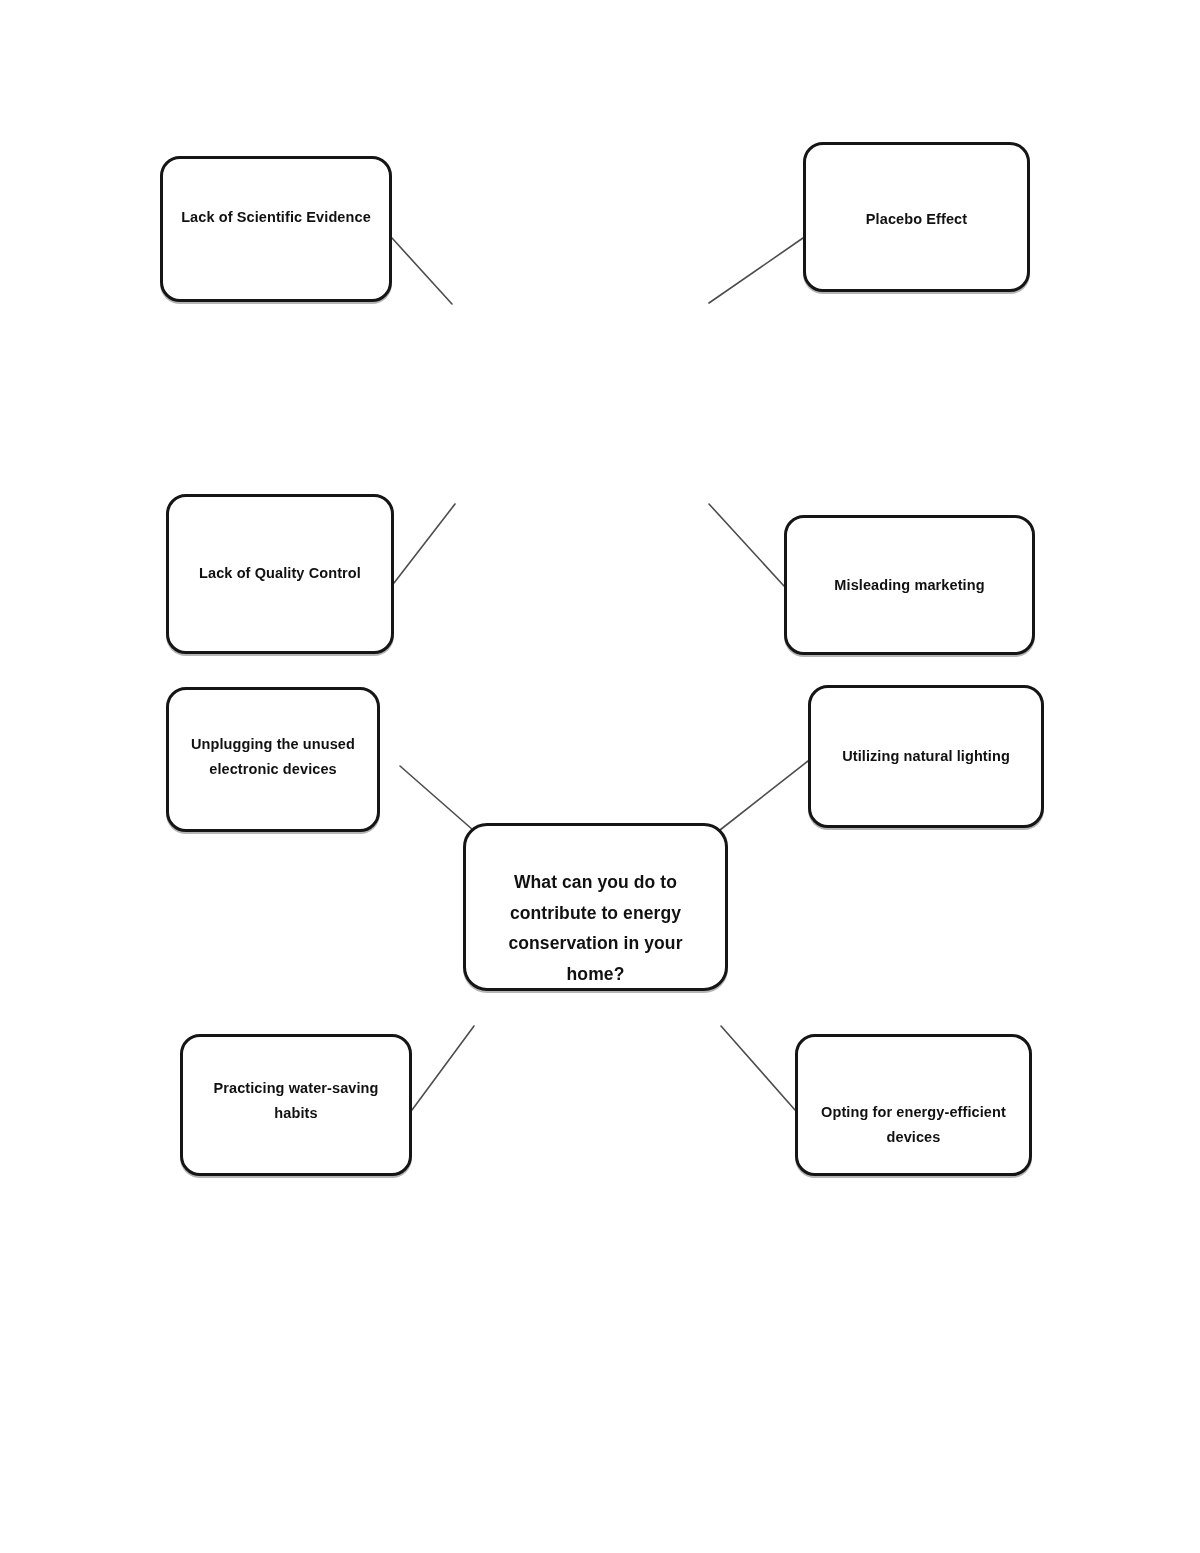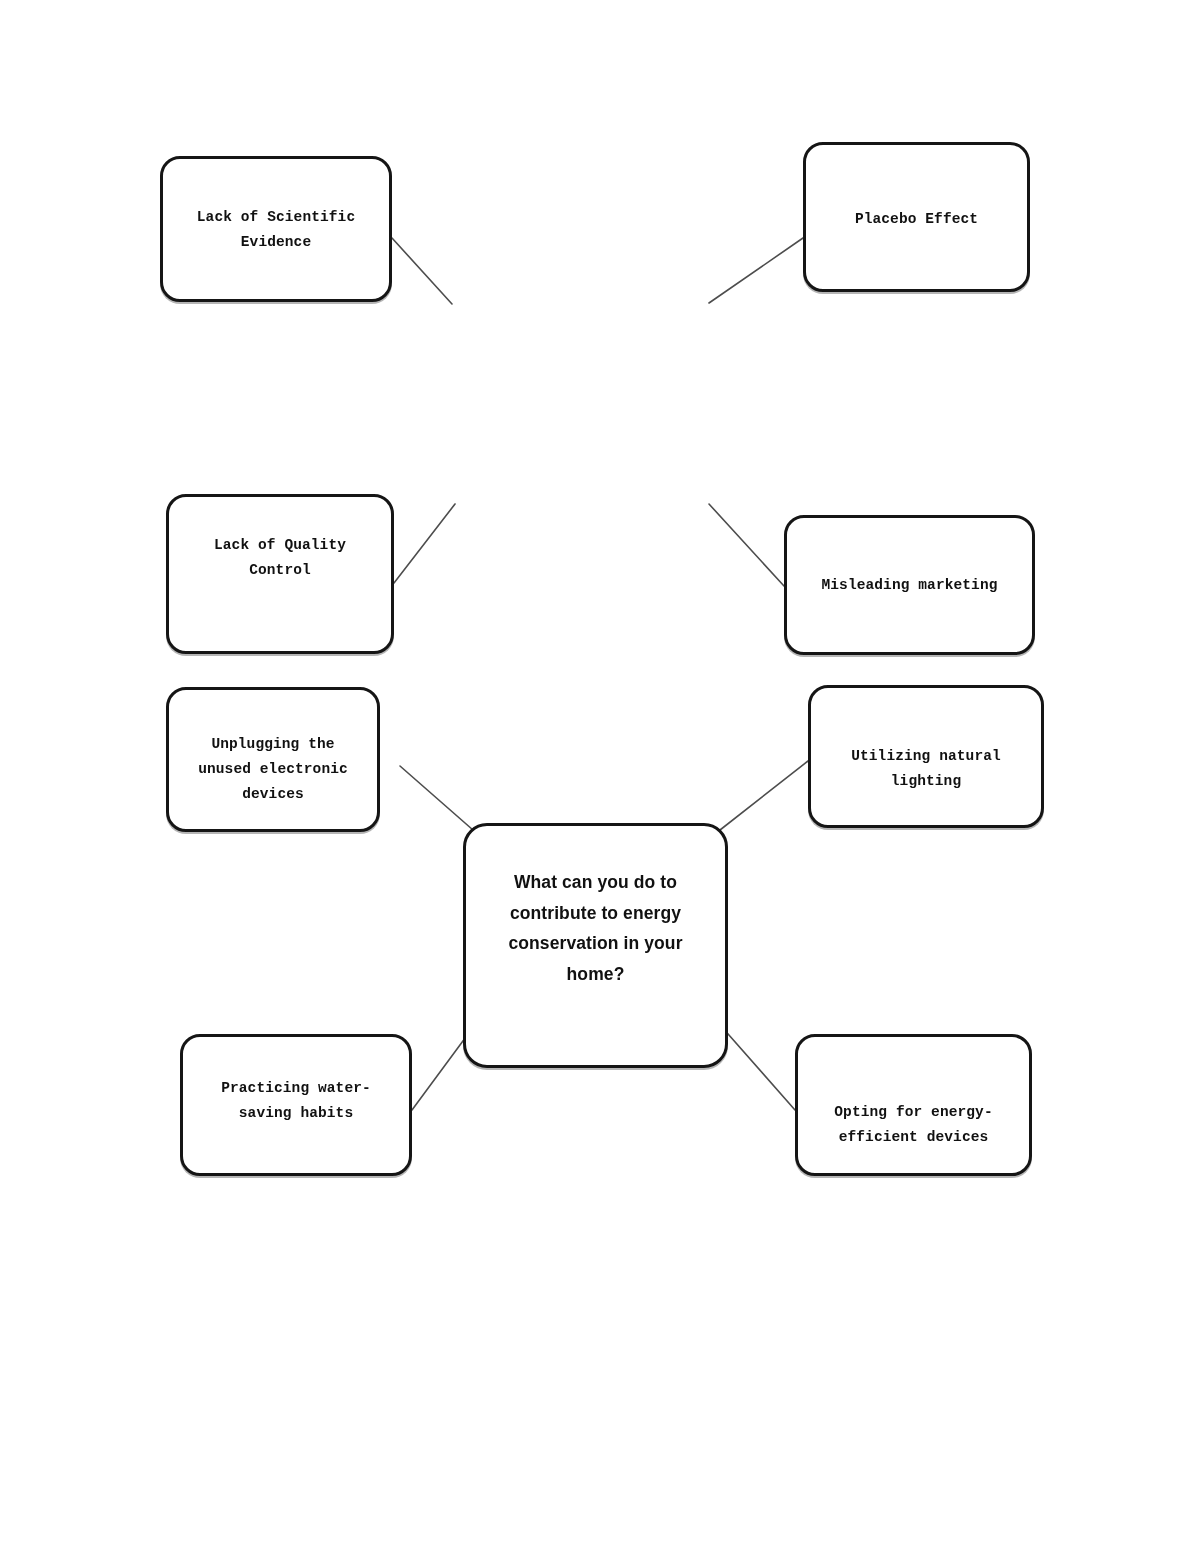--- a/index.html
+++ b/index.html
@@ -47,21 +47,20 @@
     letter-spacing: 0.1px;
   }
   
   .node.leaf {
     align-items: flex-start;
   }
   .node.leaf .node-label {
     font-size: 14.5px;
     line-height: 25px;
     padding: 0 12px;
-    font-family: Liberation Mono, monospace;
   }
   
   .node.central {
     align-items: flex-start;
     border-radius: 24px;
   }
   .node.central .node-label {
     font-size: 17.5px;
     line-height: 30.5px;
     padding: 0 16px;
@@ -71,33 +70,33 @@
   #node-lack-scientific-evidence { left: 160px; top: 156px;  width: 232px; height: 146px; }
   #node-lack-scientific-evidence .node-label { padding-top: 46px; }
 
   #node-placebo-effect           { left: 803px; top: 142px;  width: 227px; height: 150px; }
   #node-placebo-effect .node-label { padding-top: 62px; }
 
   #node-criticism-central        { left: 443px; top: 296px;  width: 274px; height: 212px; }
   #node-criticism-central .node-label { padding-top: 62px; }
 
   #node-lack-quality-control     { left: 166px; top: 494px;  width: 228px; height: 160px; }
-  #node-lack-quality-control .node-label { padding-top: 36px; }
+  #node-lack-quality-control .node-label { padding-top: 64px; }
 
   #node-misleading-marketing     { left: 784px; top: 515px;  width: 251px; height: 140px; }
   #node-misleading-marketing .node-label { padding-top: 55px; }
 
   
   #node-unplugging-devices       { left: 166px; top: 687px;  width: 214px; height: 145px; }
   #node-unplugging-devices .node-label { padding-top: 42px; }
 
   #node-utilizing-lighting       { left: 808px; top: 685px;  width: 236px; height: 143px; }
   #node-utilizing-lighting .node-label { padding-top: 56px; }
 
-  #node-energy-central           { left: 463px; top: 823px;  width: 265px; height: 245px; }
+  #node-energy-central           { left: 463px; top: 823px;  width: 265px; height: 168px; }
   #node-energy-central .node-label { padding-top: 41px; }
 
   #node-water-saving             { left: 180px; top: 1034px; width: 232px; height: 142px; }
   #node-water-saving .node-label { padding-top: 39px; }
 
   #node-energy-efficient         { left: 795px; top: 1034px; width: 237px; height: 142px; align-items: center; }
   #node-energy-efficient .node-label { padding-top: 40px; }
 </style>
 </head>
 <body>

